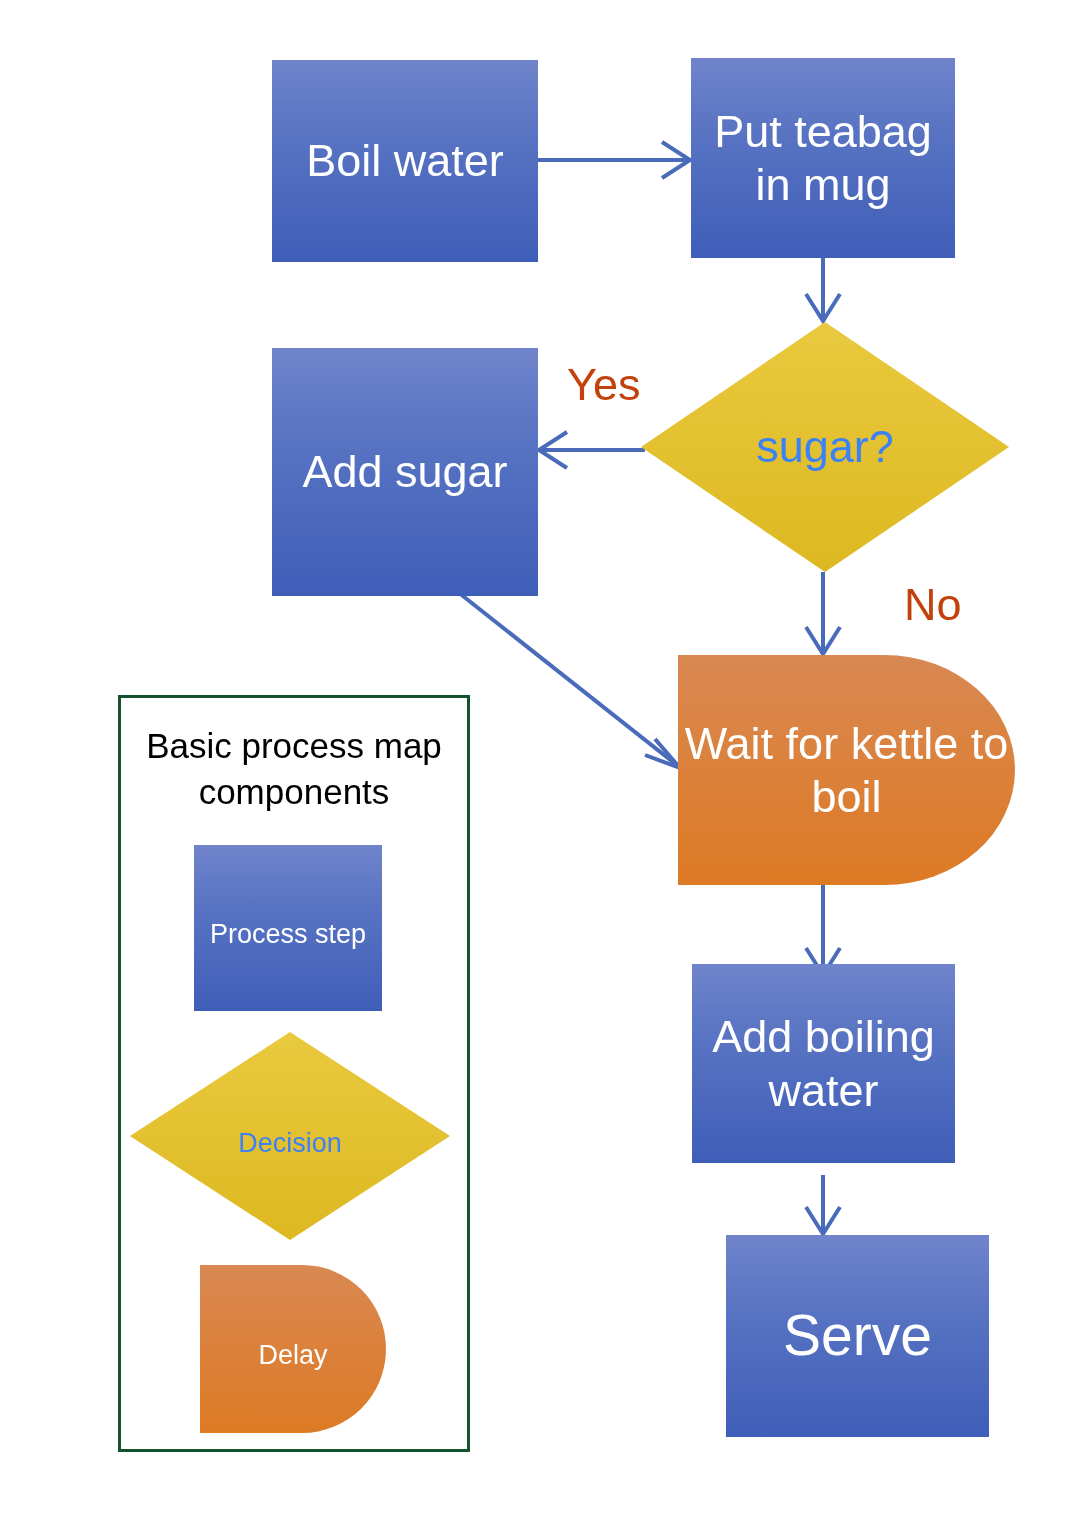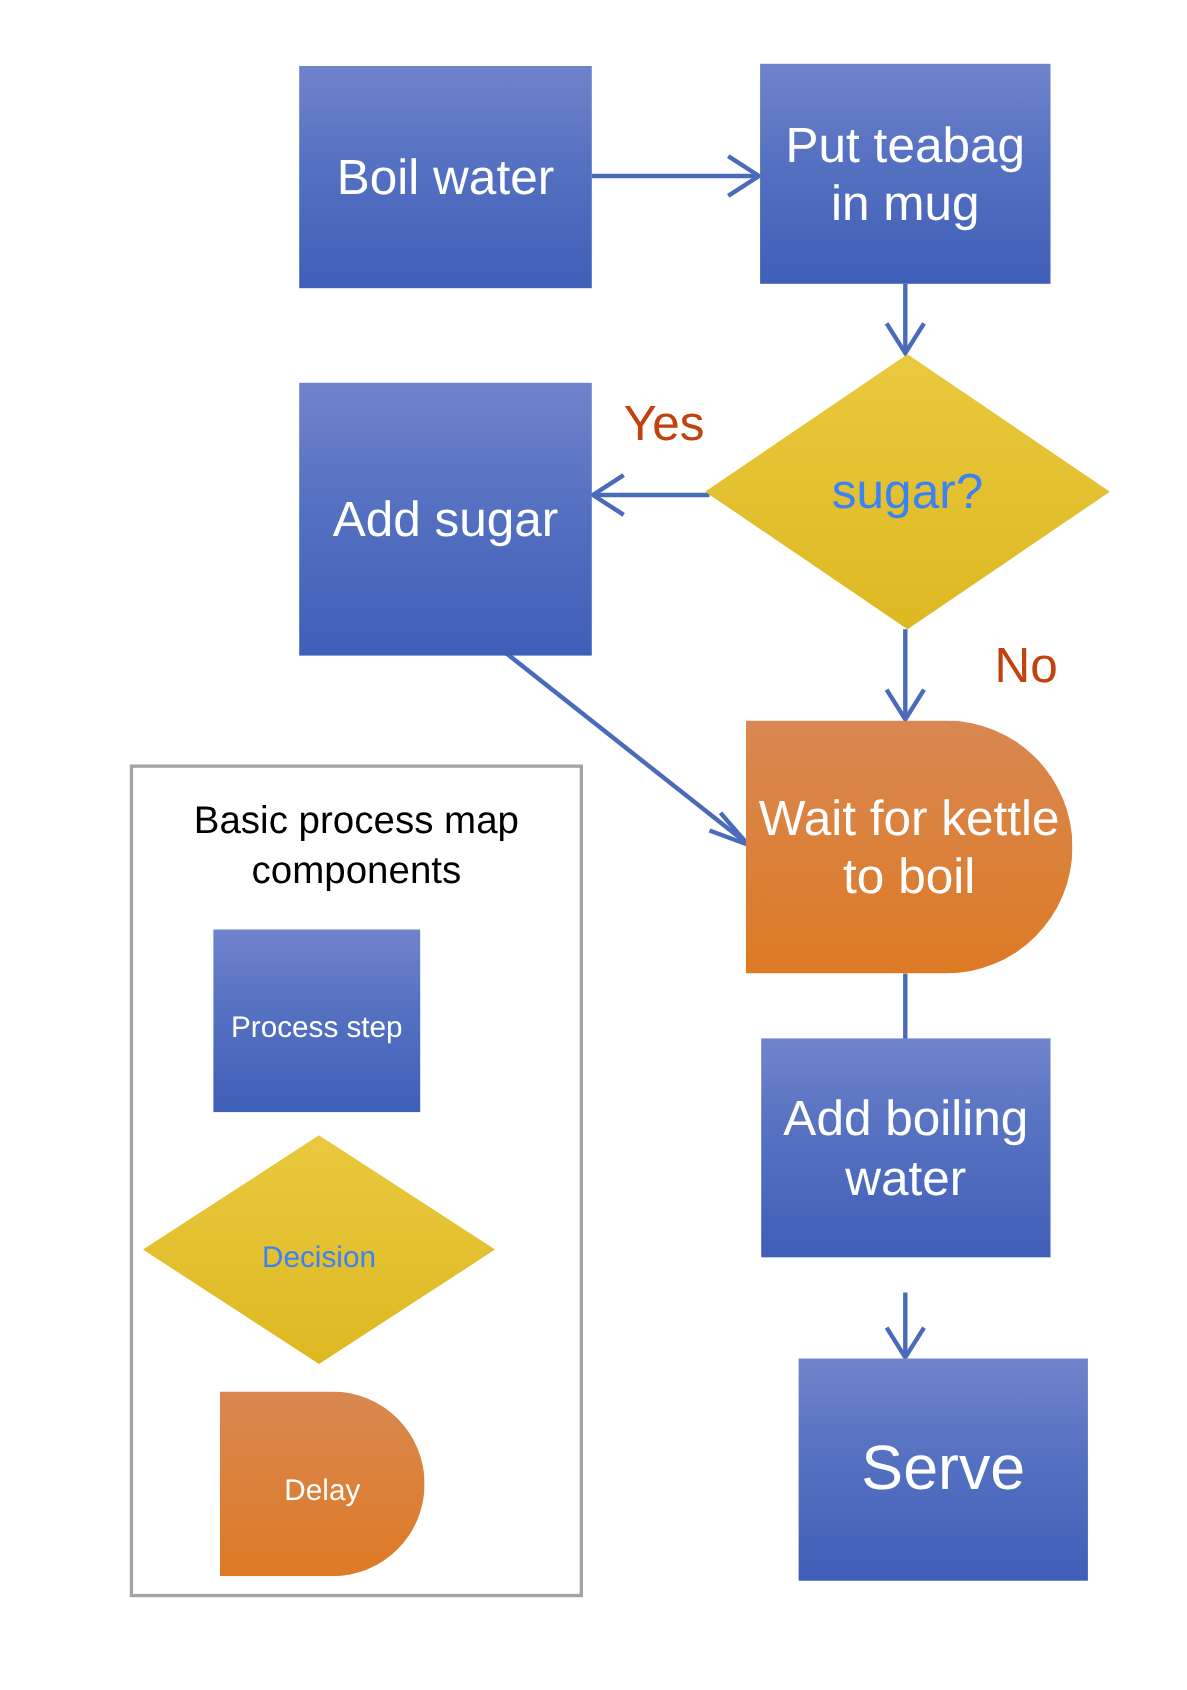--- a/index.html
+++ b/index.html
@@ -78,23 +78,23 @@
     color: #c2410c;
     font-size: 45px;
     line-height: 1;
     white-space: nowrap;
   }
   
   #legend {
     position: absolute;
     left: 118px;
     top: 695px;
-    width: 412px;
+    width: 352px;
     height: 757px;
-    border: 3px solid #a3a3a3;
+    border: 3px solid #14532d;
     background: #ffffff;
     box-sizing: border-box;
   }
   #legend-title {
     position: absolute;
     left: 0;
     top: 25px;
     width: 100%;
     text-align: center;
     color: #000000;
@@ -178,36 +178,36 @@
     </svg>
     <div class="decision-label" style="font-size:45px;">
       <span>sugar?</span>
     </div>
   </div>
 
   <div class="node process" style="left:272px; top:348px; width:266px; height:248px; font-size:45px;">
     <span>Add sugar</span>
   </div>
 
-  <div class="delay-wrap" style="left:678px; top:655px; width:297px; height:230px;">
+  <div class="delay-wrap" style="left:678px; top:655px; width:297px; height:230px;padding-left:40px;">
     <svg viewBox="0 0 297 230" preserveAspectRatio="none" xmlns="http://www.w3.org/2000/svg">
       <defs>
         <linearGradient id="delGradMain" x1="0" y1="0" x2="0" y2="1">
           <stop offset="0%" stop-color="#D98852"></stop>
           <stop offset="100%" stop-color="#DD7A24"></stop>
         </linearGradient>
       </defs>
       <path d="M0,0 L182,0 A115,115 0 0 1 182,230 L0,230 Z" fill="url(#delGradMain)"></path>
     </svg>
     <div class="delay-label" style="font-size:45px; padding-right:66px;">
       <span>Wait for kettle to boil</span>
     </div>
   </div>
 
-  <div class="node process" style="left:692px; top:944px; width:263px; height:199px; font-size:45px;">
+  <div class="node process" style="left:692px; top:964px; width:263px; height:199px; font-size:45px;">
     <span>Add boiling water</span>
   </div>
 
   <div class="node process" style="left:726px; top:1235px; width:263px; height:202px; font-size:57px;">
     <span>Serve</span>
   </div>
 
   <div class="branch-label" style="left:567px; top:362px;">
     <span>Yes</span>
   </div>

